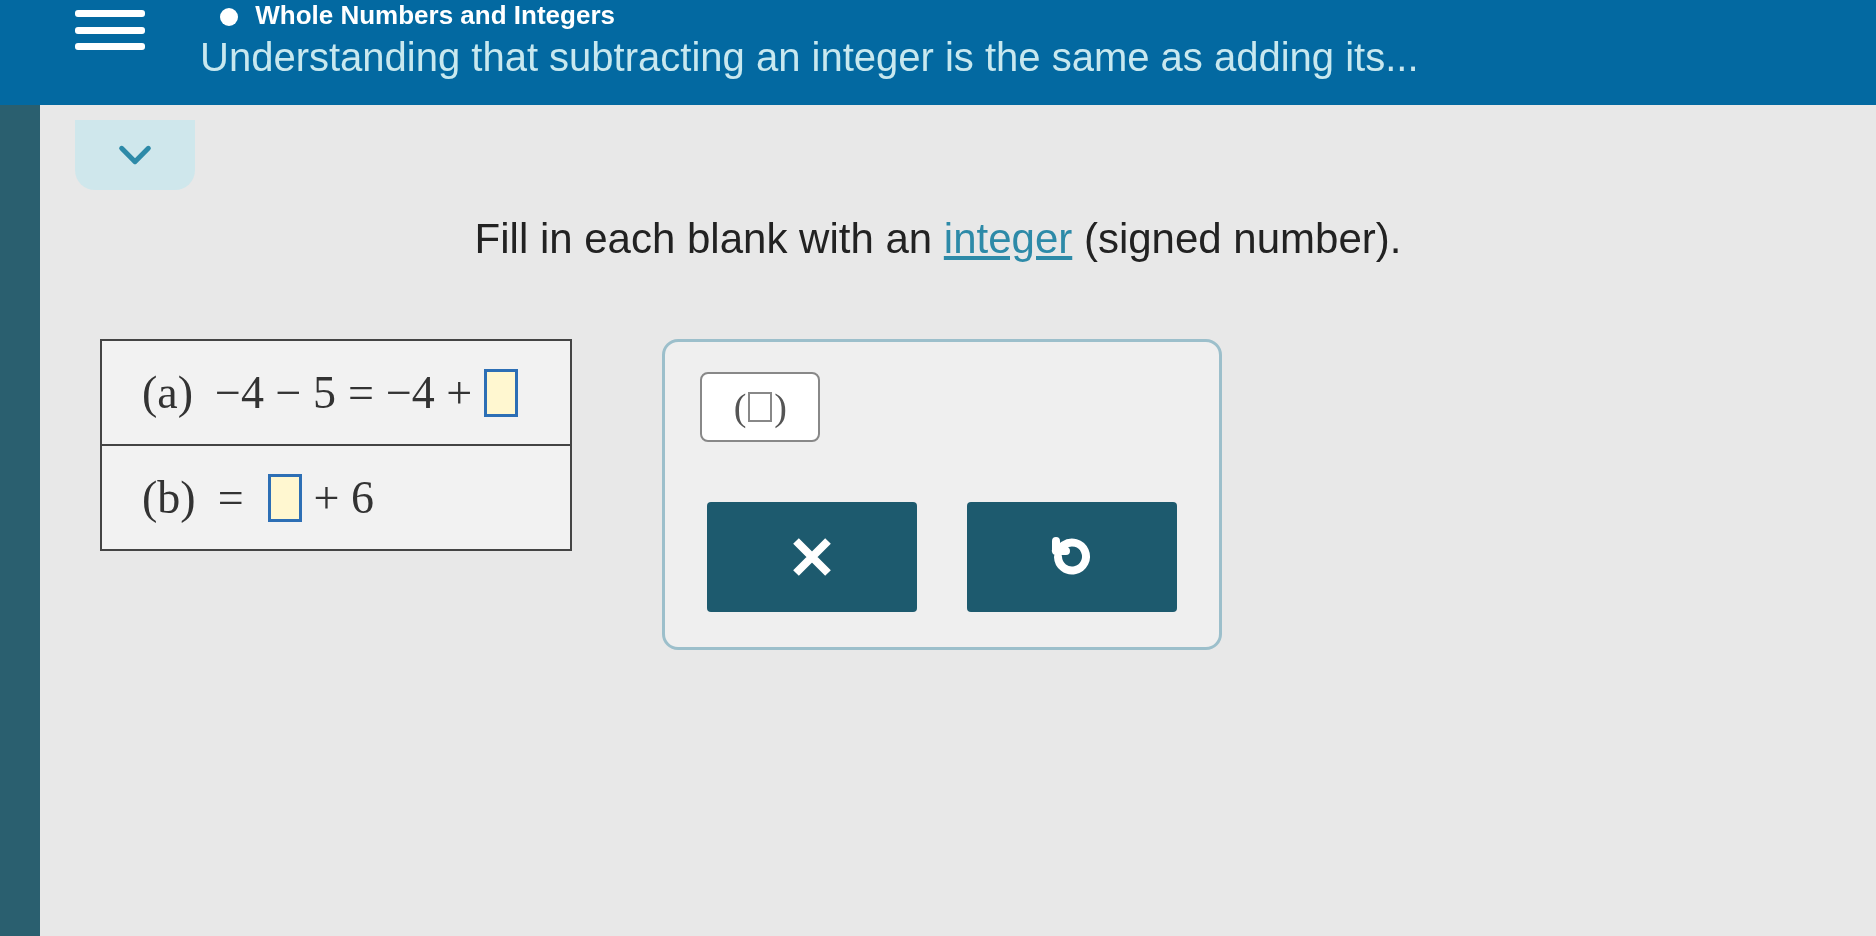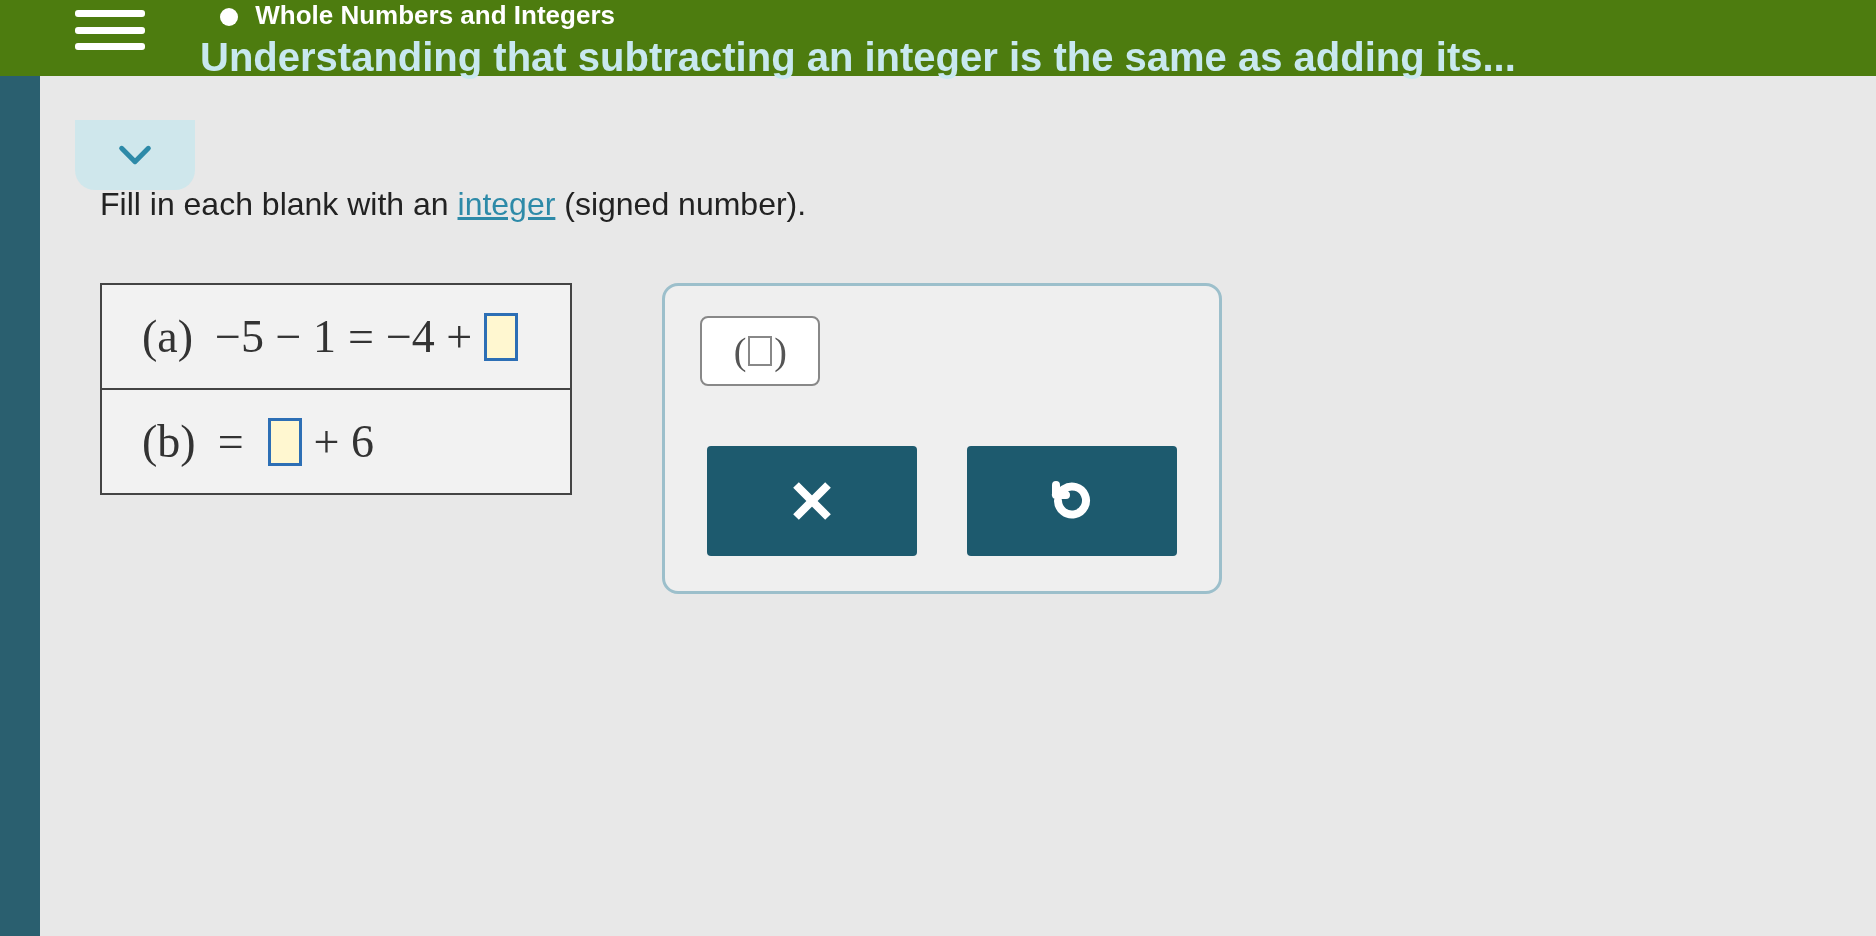--- a/index.html
+++ b/index.html
@@ -11,22 +11,22 @@
     overflow: hidden;
     position: relative;
   }
   .left-edge {
     position: absolute;
     left: 0; top: 0;
     width: 40px; height: 100%;
     background: #2a5f6f;
   }
   .header {
-    background: #4d7c0f;
-    height: 76px;
+    background: #0369a1;
+    height: 105px;
     padding-left: 60px;
     display: flex;
     align-items: flex-start;
     flex-direction: column;
     justify-content: center;
     position: relative;
   }
   .menu-icon {
     position: absolute;
     left: 75px;
@@ -56,41 +56,42 @@
     display:inline-block;
     width:18px;height:18px;border-radius:50%;
     background:#fff;margin-right:10px;vertical-align:middle;
   }
   .title {
     position: absolute;
     top: 35px;
     left: 200px;
     color: #c8e8ef;
     font-size: 40px;
-    font-weight: 700;
+    font-weight: 400;
   }
   .chevron-tab {
     position: absolute;
     top: 120px;
     left: 75px;
     width: 120px;
     height: 70px;
     background: #cfe7ec;
     border-radius: 0 0 20px 20px;
     display:flex;align-items:center;justify-content:center;
     cursor:pointer;
   }
   .chevron-tab svg { width:40px;height:40px; }
   .content {
     padding: 110px 100px 0 100px;
   }
   .instruction {
-    font-size: 32px;
+    font-size: 42px;
     color: #222;
-    margin-bottom: 60px;
+    margin-bottom: 76px;
+    text-align: center;
   }
   .instruction a {
     color: #2d8aa8;
     text-decoration: underline;
   }
   .work-row {
     display: flex;
     gap: 90px;
     align-items: flex-start;
   }
@@ -181,21 +182,21 @@
 
 <div class="content">
   <p class="instruction">
     <span>Fill in each blank with an </span><a href="#">integer</a><span> (signed number).</span>
   </p>
 
   <div class="work-row">
     <div class="problem-box">
       <div class="problem-row">
         <span class="label">(a)</span>
-        <span>−5 − 1</span>
+        <span>−4 − 5</span>
         <span>=</span>
         <span>−4 +</span>
         <span class="blank"></span>
         <span></span>
       </div>
       <div class="problem-row">
         <span class="label">(b)</span>
         <span>=</span>
         <span></span>
         <span class="blank"></span>

